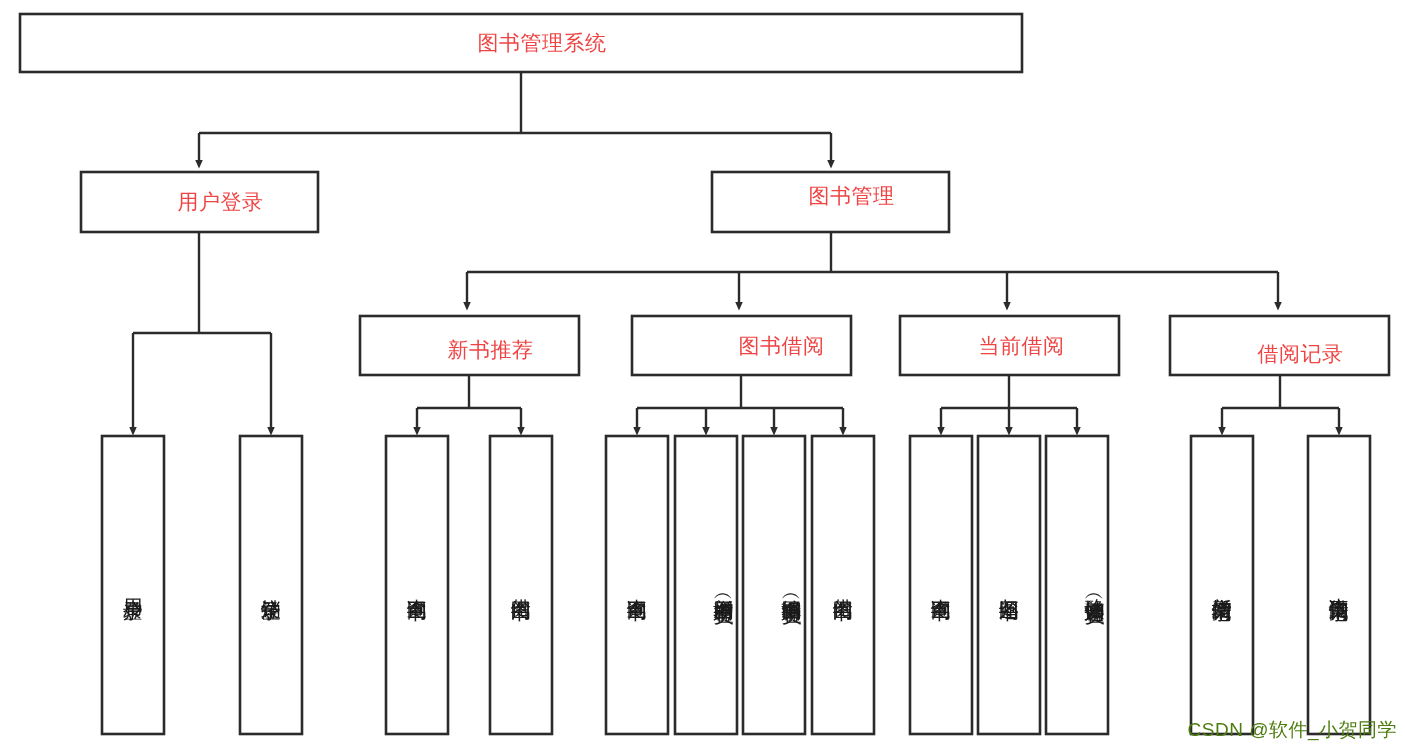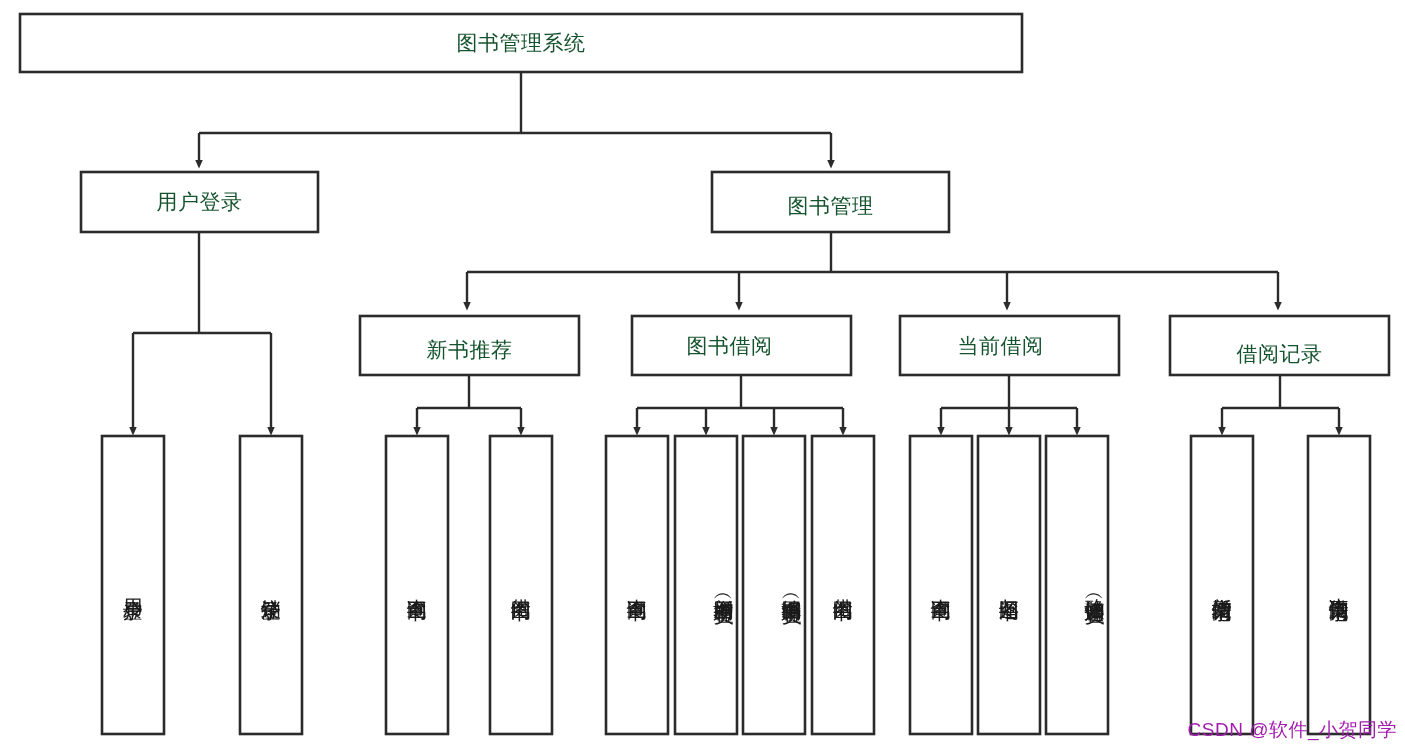--- a/index.html
+++ b/index.html
@@ -40,26 +40,27 @@
   }
   .arrow-head {
     fill: #2b2b2b;
     stroke: none;
   }
   .node-label-h {
     position: absolute;
     display: flex;
     align-items: center;
     justify-content: center;
-    color: #14532d;
+    color: #ef4444;
     font-size: 21px;
     line-height: 1.1;
     letter-spacing: 0.5px;
     white-space: nowrap;
     pointer-events: none;
+    padding-left: 21px;
   }
   .node-label-v {
     position: absolute;
     display: flex;
     align-items: center;
     justify-content: center;
     color: #1b1b1b;
     font-size: 20px;
     line-height: 1.32;
     letter-spacing: 1px;
@@ -71,21 +72,21 @@
   .node-label-v.topalign {
     align-items: flex-start;
     padding-top: 4px;
     box-sizing: border-box;
   }
   .watermark {
     position: absolute;
     right: 8px;
     bottom: 4px;
     font-size: 19px;
-    color: #a21caf;
+    color: #4d7c0f;
     letter-spacing: 0.5px;
     white-space: nowrap;
     pointer-events: none;
   }
 </style>
 </head>
 <body>
 
 <div id="diagram-root">
 
@@ -175,24 +176,24 @@
     <rect class="node-rect" x="978" y="436" width="62" height="298"></rect>
     <rect class="node-rect" x="1046" y="436" width="62" height="298"></rect>
 
     <rect class="node-rect" x="1191" y="436" width="62" height="298"></rect>
     <rect class="node-rect" x="1308" y="436" width="62" height="298"></rect>
   </svg>
 
   <div class="node-label-h" style="left:20px; top:14px; width:1002px; height:58px;">图书管理系统</div>
 
   <div class="node-label-h" style="left:81px; top:172px; width:237px; height:60px;">用户登录</div>
-  <div class="node-label-h" style="left:712px; top:176px; width:237px; height:60px;">图书管理</div>
+  <div class="node-label-h" style="left:712px; top:166px; width:237px; height:60px;">图书管理</div>
 
   <div class="node-label-h" style="left:360px; top:320px; width:219px; height:59px;">新书推荐</div>
-  <div class="node-label-h" style="left:620px; top:316px; width:219px; height:59px;">图书借阅</div>
+  <div class="node-label-h" style="left:651px; top:316px; width:219px; height:59px;">图书借阅</div>
   <div class="node-label-h" style="left:900px; top:316px; width:201px; height:59px;">当前借阅</div>
   <div class="node-label-h" style="left:1170px; top:316px; width:219px; height:76px;">借阅记录</div>
 
   <div class="node-label-v" style="left:102px; top:436px; width:62px; height:298px;">用户登录</div>
   <div class="node-label-v" style="left:240px; top:436px; width:62px; height:298px;">注销登录</div>
 
   <div class="node-label-v" style="left:386px; top:436px; width:62px; height:298px;">查询图书</div>
   <div class="node-label-v" style="left:490px; top:436px; width:62px; height:298px;">借阅图书</div>
 
   <div class="node-label-v" style="left:606px; top:436px; width:62px; height:298px;">查询图书</div>

